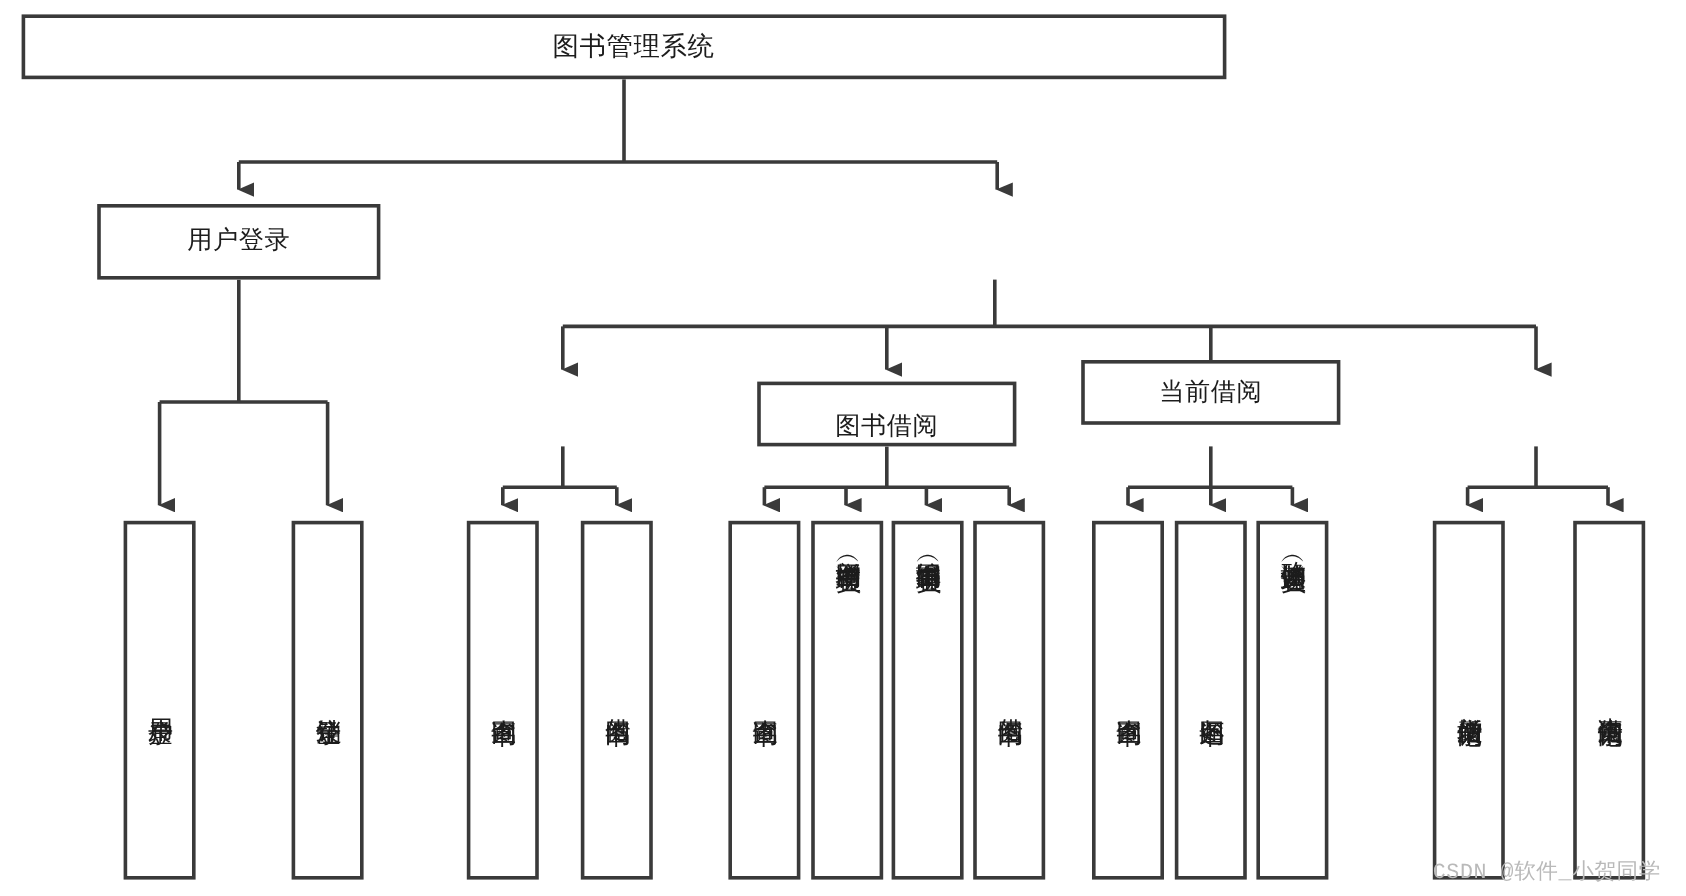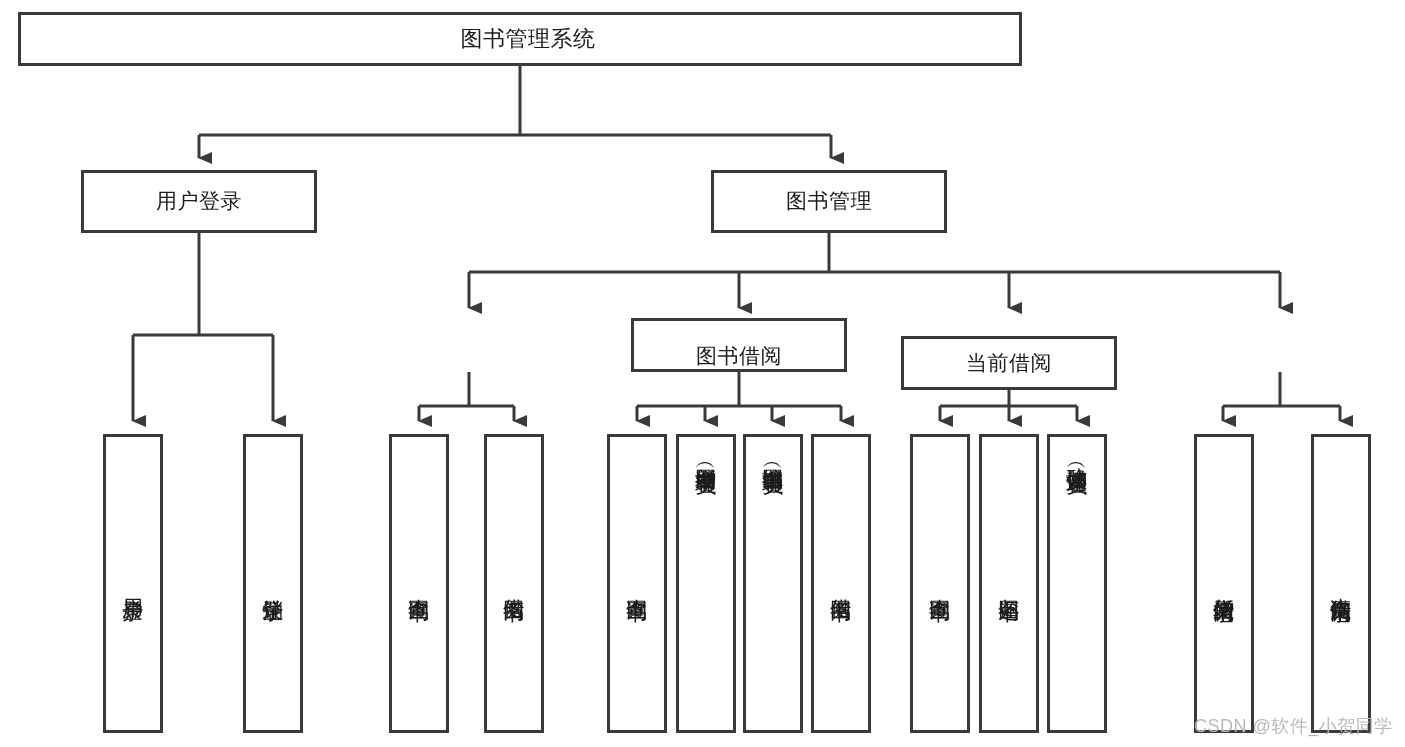--- a/index.html
+++ b/index.html
@@ -127,28 +127,25 @@
     </g>
   </svg>
 
   <div class="node root h" style="left:18px; top:12px; width:1004px; height:54px;padding-left:16px;">
     <span class="lbl">图书管理系统</span>
   </div>
 
   <div class="node h" style="left:81px; top:170px; width:236px; height:63px;">
     <span class="lbl">用户登录</span>
   </div>
-  <div class="node h" style="left:711px; top:170px; width:236px; height:63px;">
-    <span class="lbl">图书管理</span>
-  </div>
 
   <div class="node h" style="left:631px; top:318px; width:216px; height:54px;align-items:flex-end;">
     <span class="lbl">图书借阅</span>
   </div>
-  <div class="node h" style="left:901px; top:336px; width:216px; height:54px;">
+  <div class="node h" style="left:901px; top:300px; width:216px; height:54px;">
     <span class="lbl">当前借阅</span>
   </div>
 
   <div class="node v mid" style="left:103px; top:434px; width:60px; height:299px;">
     <span class="lbl">用户登录</span>
   </div>
   <div class="node v mid" style="left:243px; top:434px; width:60px; height:299px;">
     <span class="lbl">注销登录</span>
   </div>
 
@@ -182,15 +179,15 @@
     <span class="lbl">确认归还（管理员）</span>
   </div>
 
   <div class="node v mid" style="left:1194px; top:434px; width:60px; height:299px;">
     <span class="lbl">新增借阅记录</span>
   </div>
   <div class="node v mid" style="left:1311px; top:434px; width:60px; height:299px;">
     <span class="lbl">查询借阅记录</span>
   </div>
 
-  <div class="watermark" style="left:1194px; top:714px;">CSDN @软件_小贺同学</div>
+  <div class="watermark" style="left:1194px; top:714px;font-family:Liberation Mono, monospace;">CSDN @软件_小贺同学</div>
 
 </div>
 
 </body></html>

